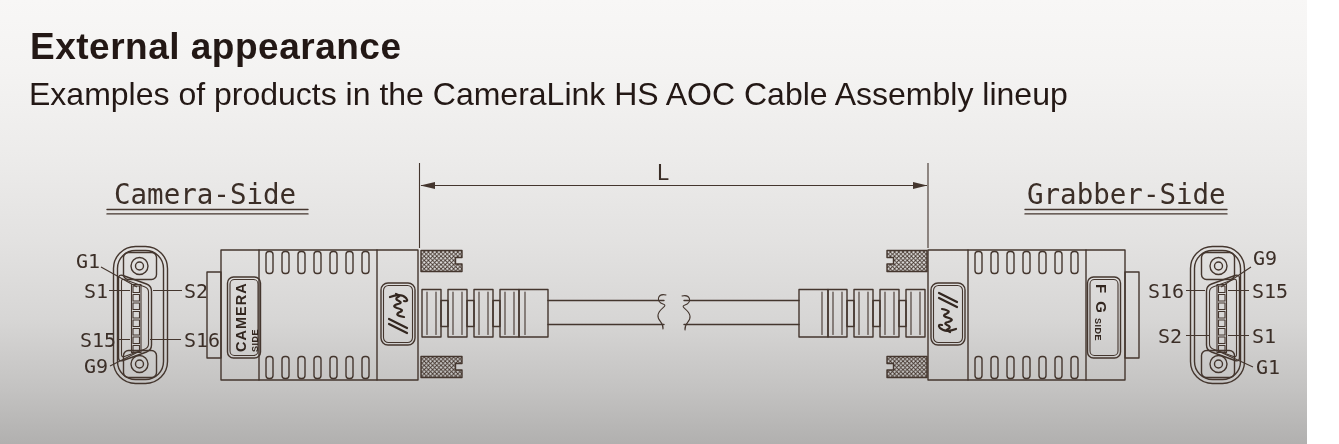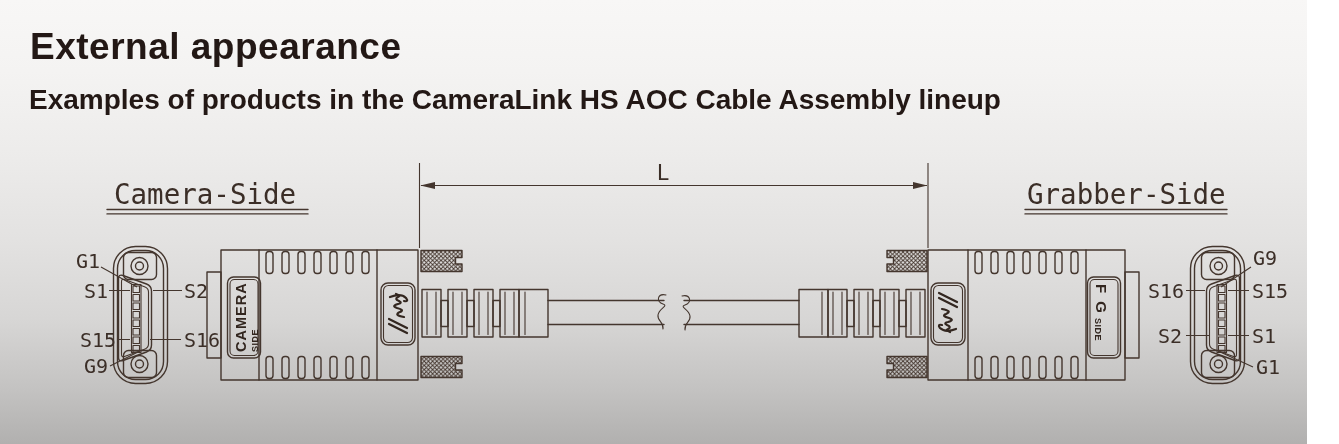--- a/index.html
+++ b/index.html
@@ -10,22 +10,22 @@
     background:linear-gradient(180deg,
       #f8f7f6 0%, #f4f3f2 16%, #ecebea 36%, #e3e2e1 54%,
       #d7d6d5 72%, #c3c2c1 88%, #b1b0af 100%);
     font-family:"Liberation Sans", sans-serif;
   }
   .title{
     position:absolute;left:30px;top:26px;
     font-size:37px;font-weight:bold;color:#231815;letter-spacing:.5px;
   }
   .subtitle{
-    position:absolute;left:29px;top:84px;
-    font-size:28px;font-weight:bold;color:#231815;
+    position:absolute;left:29px;top:76px;
+    font-size:32px;font-weight:normal;color:#231815;
   }
   svg{position:absolute;left:0;top:0;}
   .ln{stroke:#44362e;stroke-width:1.4;fill:none;stroke-linejoin:round;stroke-linecap:round;}
   .thin{stroke:#44362e;stroke-width:1.1;fill:none;}
   .fillln{fill:#44362e;stroke:none;}
   .hatched{fill:url(#hatch);stroke:#44362e;stroke-width:1.4;stroke-linejoin:round;}
   .tech{font-family:"DejaVu Sans Mono", monospace;fill:#3b2e27;}
   .heading{font-size:27.5px;}
   .pin{font-size:20px;}
   .dim{font-size:21px;}

